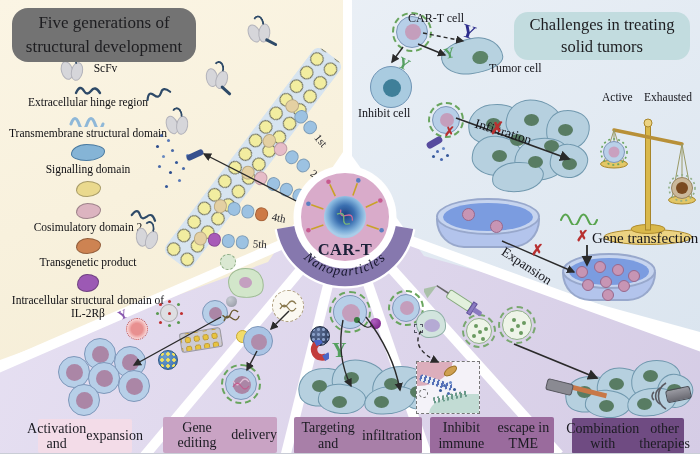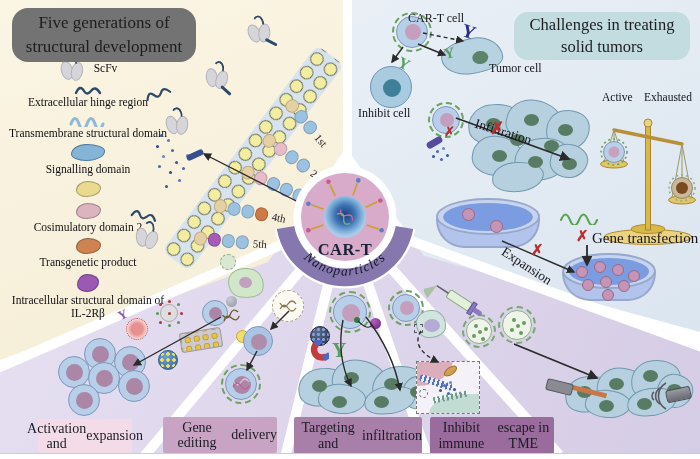--- a/index.html
+++ b/index.html
@@ -466,20 +466,24 @@
       <span>infiltration</span>
     </div>
   <div class="sbox b2" style="left:163px;top:417px;width:114px;height:36px">
     <span>Gene editing</span>
       <span>delivery</span>
     </div>
   <div class="sbox b4" style="left:430px;top:417px;width:124px;height:37px">
     <span>Inhibit immune</span>
       <span>escape in TME</span>
     </div>
+  <div class="sbox b5" style="left:572px;top:418px;width:112px;height:36px">
+    <span>Combination with</span>
+      <span>other therapies</span>
+    </div>
 
   <svg class="abs" style="left:0;top:0;z-index:6;pointer-events:none" width="700" height="459" viewBox="0 0 700 459">
     <defs>
       <marker id="ah" markerWidth="7" markerHeight="7" refX="5" refY="3" orient="auto">
         <path d="M0,0 L6,3 L0,6 Z" fill="#2a2a2a"></path>
         </marker>
     </defs>
     <g stroke="#2a2a2a" stroke-width="1.4" fill="none">
       <path d="M310,208 L204,154" marker-end="url(#ah)"></path>
       <path d="M403,47 L392,62" marker-end="url(#ah)"></path>

